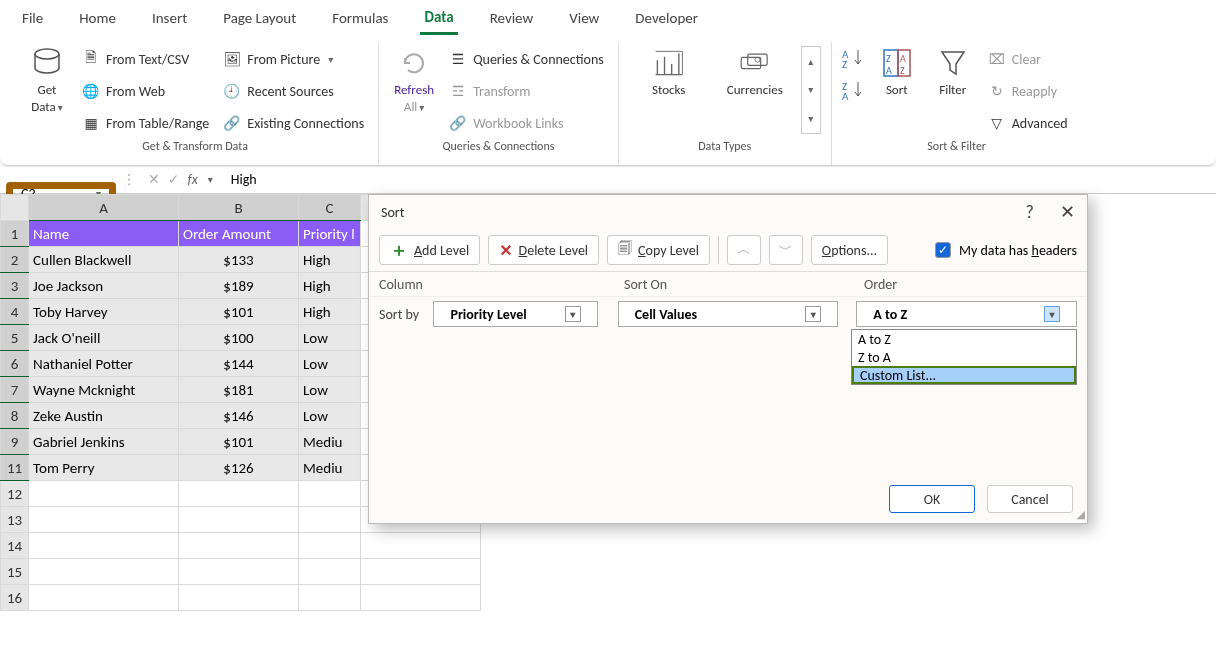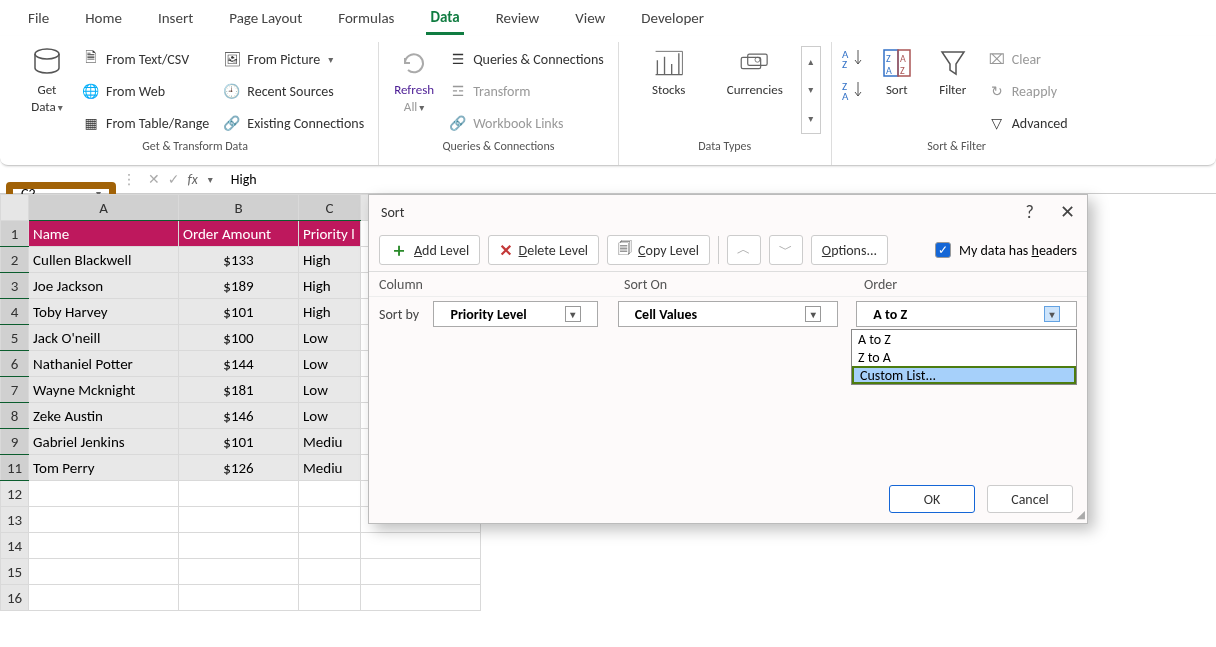--- a/index.html
+++ b/index.html
@@ -1,19 +1,19 @@
 <!DOCTYPE html>
 <html><head>
   <meta charset="utf-8">
   <style>
     * { margin: 0; padding: 0; box-sizing: border-box; font-family: "Segoe UI", Calibri, sans-serif; }
     body { background: #fff; width: 1216px; height: 647px; overflow: hidden; font-size: 14px; }
 
     
-    .menu-bar { height: 36px; display: flex; align-items: center; padding: 0 24px; gap: 28px; }
+    .menu-bar { height: 36px; display: flex; align-items: center; padding: 0 18px; gap: 28px; }
     .menu-item { color: #444; font-size: 15px; cursor: pointer; padding: 6px 4px; }
     .menu-item.active { color: #107c41; border-bottom: 3px solid #107c41; font-weight: 600; }
 
     
     .ribbon { height: 130px; border-bottom: 1px solid #ccc; display: flex; padding: 6px 12px 0 12px; border-radius: 0 0 8px 8px; box-shadow: 0 1px 2px rgba(0,0,0,0.1); }
     .ribbon-group { display: flex; flex-direction: column; justify-content: space-between; align-items: center; border-right: 1px solid #ddd; padding: 0 10px; }
     .ribbon-group:last-child { border-right: none; }
     .ribbon-group-label { font-size: 12px; color: #555; margin-bottom: 12px; }
     .ribbon-content { display: flex; flex: 1; align-items: flex-start; gap: 6px; padding-top: 4px; }
     .r-big { display: flex; flex-direction: column; align-items: center; width: 50px; font-size: 13px; color: #333; gap: 2px; }
@@ -35,21 +35,21 @@
     
     .sheet-area { position: relative; }
     .sheet { border-collapse: collapse; }
     .sheet th, .sheet td { border: 1px solid #d9d9d9; font-weight: normal; font-size: 15px; height: 26px; }
     .col-head { background: #e6e6e6; text-align: center; font-size: 14px; color: #333; }
     .row-head { background: #e6e6e6; text-align: center; width: 28px; font-size: 14px; color: #333; }
     .col-A { width: 150px; }
     .col-B { width: 120px; }
     .col-C { width: 62px; }
     .col-M { width: 120px; }
-    .header-row td { background: #be185d; color: #fff; }
+    .header-row td { background: #8b5cf6; color: #fff; }
     .data-cell { padding: 0 4px; }
     .selected-range td.data-cell { background: #e8e8e8; }
     th.row-head.rsel, th.col-head.csel { background: #d0d0d0; border-bottom-color:#0b5d2e; }
     .tr-name { text-align: left; }
     .tr-amt { text-align: center; }
     .tr-pri { text-align: left; }
 
     
     .dialog { position: absolute; left: 368px; top: 194px; width: 720px; height: 330px; background: #fdfafa; border: 1px solid #bbb; box-shadow: 6px 6px 14px rgba(0,0,0,0.25); display: flex; flex-direction: column; }
     .dlg-title { height: 34px; display: flex; align-items: center; justify-content: space-between; padding: 0 12px; }

